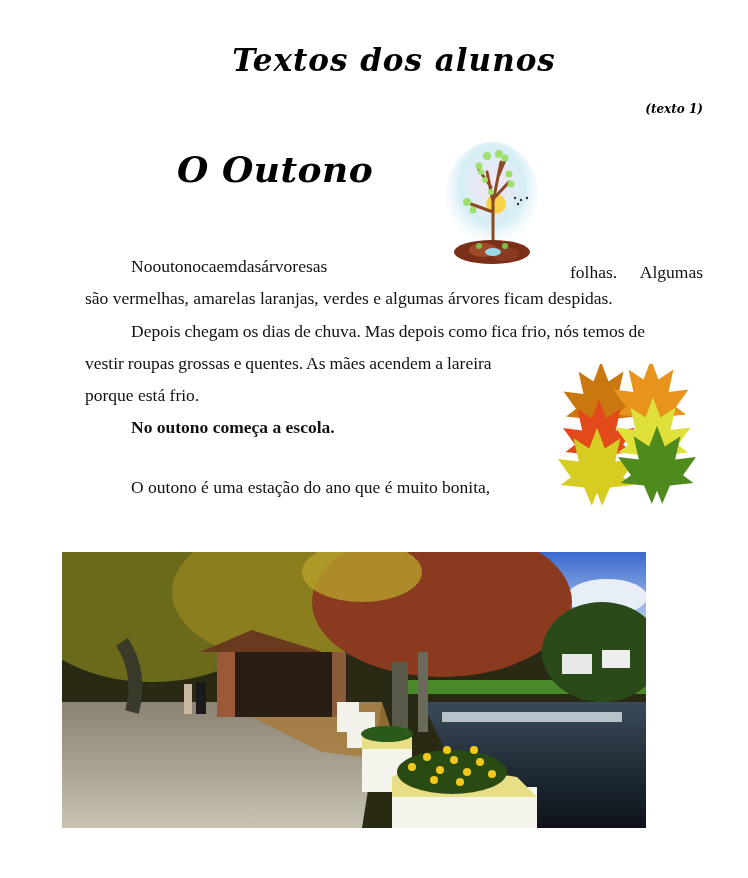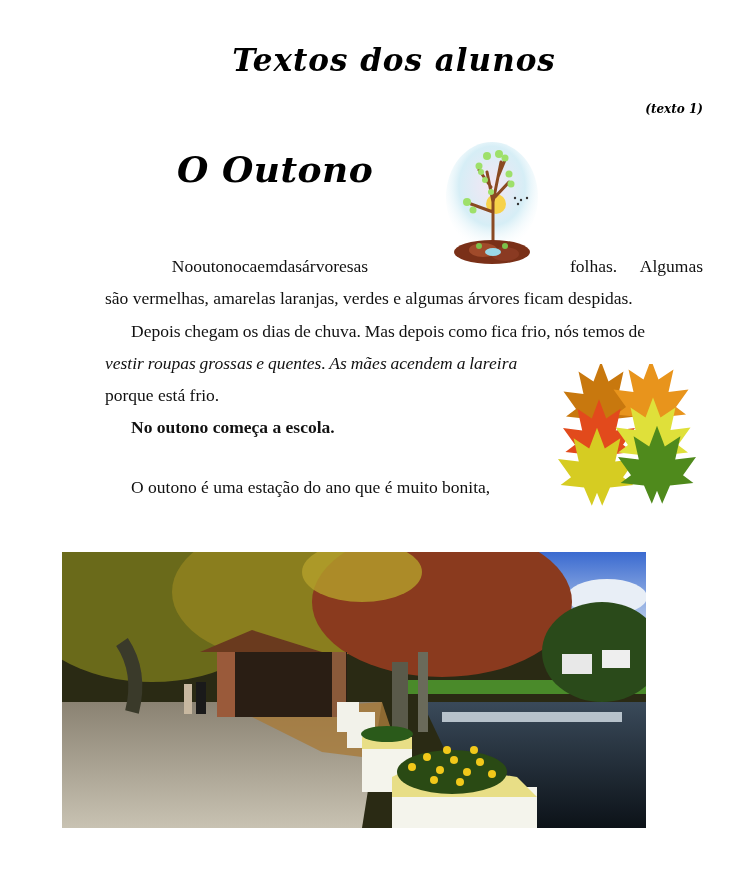--- a/index.html
+++ b/index.html
@@ -4,21 +4,21 @@
 <style>
   html, body { margin:0; padding:0; background:#ffffff; }
   body { width:748px; height:878px; position:relative; overflow:hidden; font-family:"Liberation Serif", "DejaVu Serif", serif; color:#111; }
   .abs { position:absolute; }
   .script { font-family:"DejaVu Serif", "Liberation Serif", serif; font-style:italic; font-weight:bold; color:#000; }
   #doc-title { left:0; width:788px; top:42px; text-align:center; font-size:31px; letter-spacing:1px; }
   #text-label { right:45px; top:102px; font-size:12px;margin-left:16px; }
   #story-title { left:177px; top:148px; font-size:36px; letter-spacing:0.5px; }
   .line { position:absolute; font-size:17.5px; line-height:22px; white-space:nowrap; }
   .indent { left:131px;text-align:right; }
-  .flush { left:85px;margin-left:20px; }
+  .flush { left:85px; }
   
   #tree-img { left:443px; top:142px; width:98px; height:126px; }
   
   #leaves-img { left:553px; top:364px; width:155px; height:142px; }
   
   #park-photo { left:62px; top:552px; width:584px; height:276px; overflow:hidden; }
 </style>
 </head>
 <body>
 
@@ -59,36 +59,36 @@
       </g>
     <ellipse cx="49" cy="110" rx="38" ry="12" fill="#7a3018"></ellipse>
     <ellipse cx="40" cy="108" rx="14" ry="7" fill="#a04a2a"></ellipse>
     <ellipse cx="62" cy="112" rx="14" ry="7" fill="#8a3a22"></ellipse>
     <ellipse cx="50" cy="110" rx="8" ry="4" fill="#9ad8e8"></ellipse>
     <circle cx="36" cy="104" r="3" fill="#7cc04a"></circle>
       <circle cx="62" cy="104" r="3" fill="#7cc04a"></circle>
   </svg>
 </div>
 
-<div class="line" style="left:131px; top:255px; width:278px; display:flex; justify-content:center;">
+<div class="line" style="left:131px; top:255px; width:278px; display:flex; justify-content:flex-start;">
   <span>No</span>
   <span>outono</span>
   <span>caem</span>
   <span>das</span>
   <span>árvores</span>
   <span>as</span>
 </div>
-<div class="line" style="left:570px; top:255px; width:133px; display:flex; justify-content:space-between;">
+<div class="line" style="left:570px; top:261px; width:133px; display:flex; justify-content:space-between;">
   <span>folhas.</span>
   <span>Algumas</span>
 </div>
 <div class="line flush" style="top:287px;">são vermelhas, amarelas laranjas, verdes e algumas árvores ficam despidas.</div>
 
 <div class="line indent" style="top:320px; word-spacing:-0.5px;">Depois chegam os dias de chuva. Mas depois como fica frio, nós temos de</div>
-<div class="line flush" style="top:352px; word-spacing:-0.5px;font-style:italic;">vestir roupas grossas e quentes. As mães acendem a lareira</div>
+<div class="line flush" style="top:352px; word-spacing:-0.5px;">vestir roupas grossas e quentes. As mães acendem a lareira</div>
 <div class="line flush" style="top:384px;">porque está frio.</div>
 
 <div class="line indent" style="top:416px;font-weight:bold;">No outono começa a escola.</div>
 <div class="line indent" style="top:448px;margin-top:28px;">O outono é uma estação do ano que é muito bonita,</div>
 
 <div class="abs" id="leaves-img">
   <svg width="155" height="142" viewBox="0 0 155 142">
     <defs>
       <path id="leaf" d="M0,-34 L6,-18 L18,-26 L14,-8 L30,-10 L20,4 L28,10 L10,12 L4,26 L0,16 L-4,26 L-10,12 L-28,10 L-20,4 L-30,-10 L-14,-8 L-18,-26 L-6,-18 Z"></path>
     </defs>

